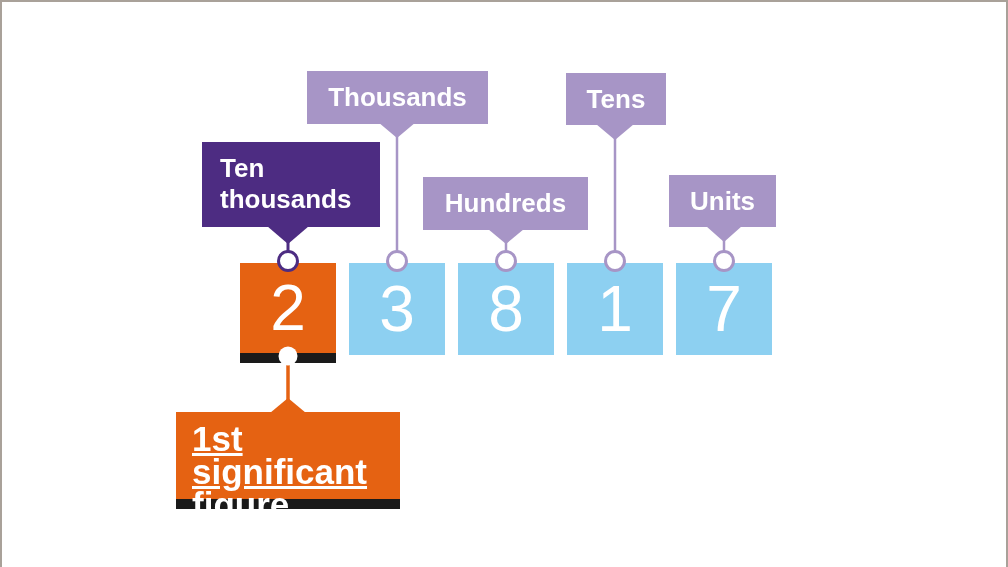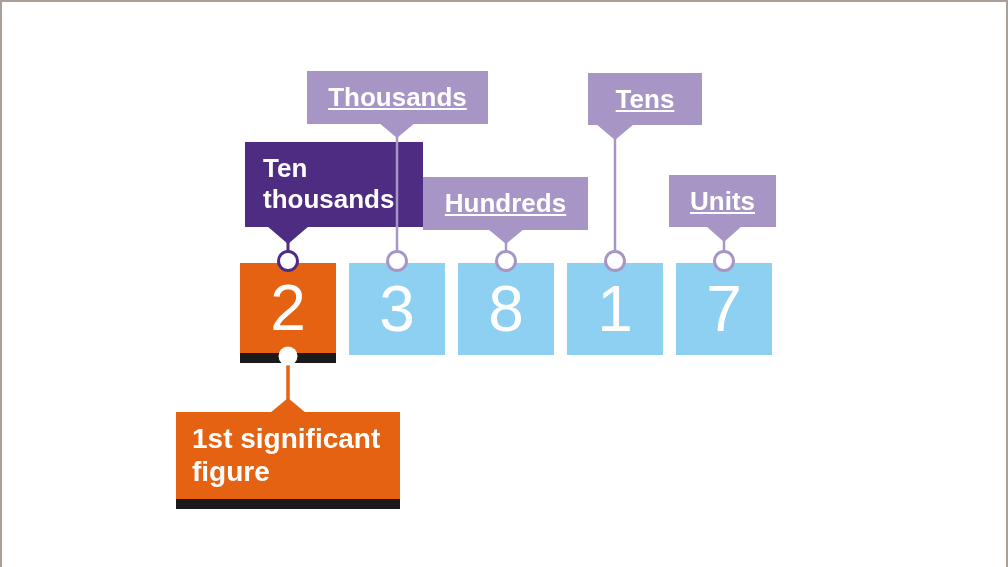--- a/index.html
+++ b/index.html
@@ -28,22 +28,22 @@
     color: var(--textWhite, #ffffff);
     font-weight: 700;
     box-sizing: border-box;
   }
   .callout.single {
     display: flex;
     align-items: center;
     justify-content: center;
     font-size: 26px;
   }
-  .callout.light { background: var(--purpleLight, #a795c6); text-decoration: underline; }
-  .callout.dark  { background: var(--purpleDark, #4d2c82); margin-left: 43px; }
+  .callout.light { background: var(--purpleLight, #a795c6); }
+  .callout.dark  { background: var(--purpleDark, #4d2c82); }
   .callout.multiline {
     font-size: 26px;
     line-height: 31px;
     padding: 11px 0 0 18px;
   }
 
   
   .digit-box {
     position: absolute;
     top: 261px;
@@ -71,23 +71,24 @@
     position: absolute;
     left: 174px;
     top: 410px;
     width: 224px;
     height: 97px;
     box-sizing: border-box;
     background: var(--orange, #e56212);
     border-bottom: 10px solid var(--barBlack, #1a1a1a);
     color: var(--textWhite, #ffffff);
     font-weight: 700;
-    font-size: 28px;
+    font-size: 35px;
     line-height: 33px;
     padding: 10px 8px 2px 16px;
+    text-decoration: underline;
   }
 
   
   .tail-light { fill: var(--purpleLight, #a795c6); }
   .tail-dark  { fill: var(--purpleDark, #4d2c82); }
   .tail-orange{ fill: var(--orange, #e56212); }
   .ln-light  { stroke: var(--purpleLight, #a795c6); stroke-width: 2.5; }
   .ln-dark   { stroke: var(--purpleDark, #4d2c82); stroke-width: 3; }
   .ln-orange { stroke: var(--orange, #e56212); stroke-width: 3.5; }
   .pin { fill: #ffffff; }
@@ -95,21 +96,21 @@
   .pin-dark  { stroke: var(--purpleDark, #4d2c82); stroke-width: 3; }
   .pin-plain { stroke: none; }
 </style>
 </head>
 <body>
 
 <div class="canvas">
 
   <div class="callout single light" style="left:305px; top:69px; width:181px; height:53px;">Thousands</div>
 
-  <div class="callout single light" style="left:586px; top:71px; width:114px; height:52px;">Tens</div>
+  <div class="callout single light" style="left:564px; top:71px; width:100px; height:52px;">Tens</div>
 
   <div class="callout multiline dark" style="left:200px; top:140px; width:178px; height:85px;">Ten thousands</div>
 
   <div class="callout single light" style="left:667px; top:173px; width:107px; height:52px;">Units</div>
 
   <div class="callout single light" style="left:421px; top:175px; width:165px; height:53px;">Hundreds</div>
 
   <div class="digit-box orange" style="left:238px;">2</div>
   <div class="digit-box blue" style="left:347px;">3</div>
   <div class="digit-box blue" style="left:456px;">8</div>

